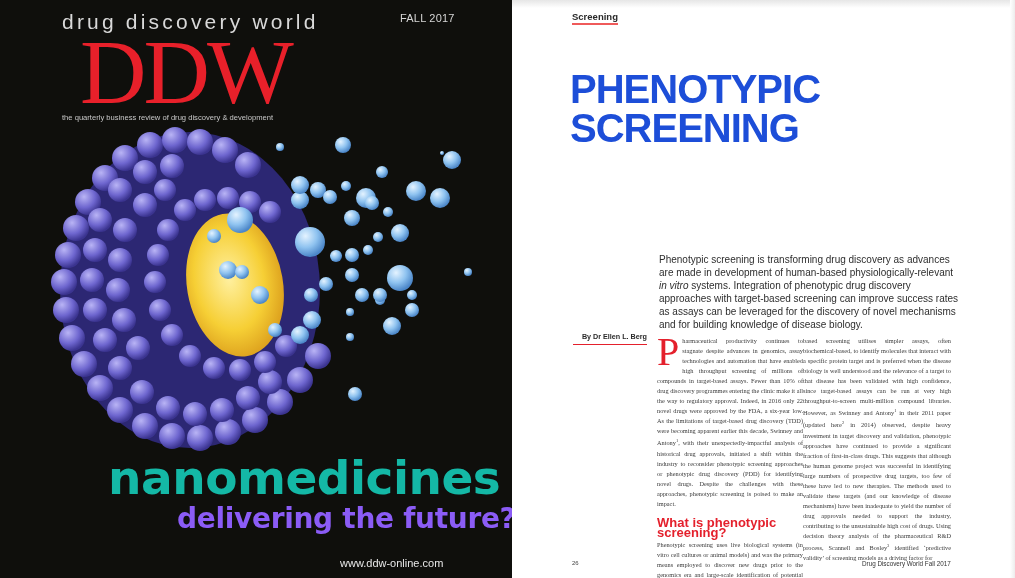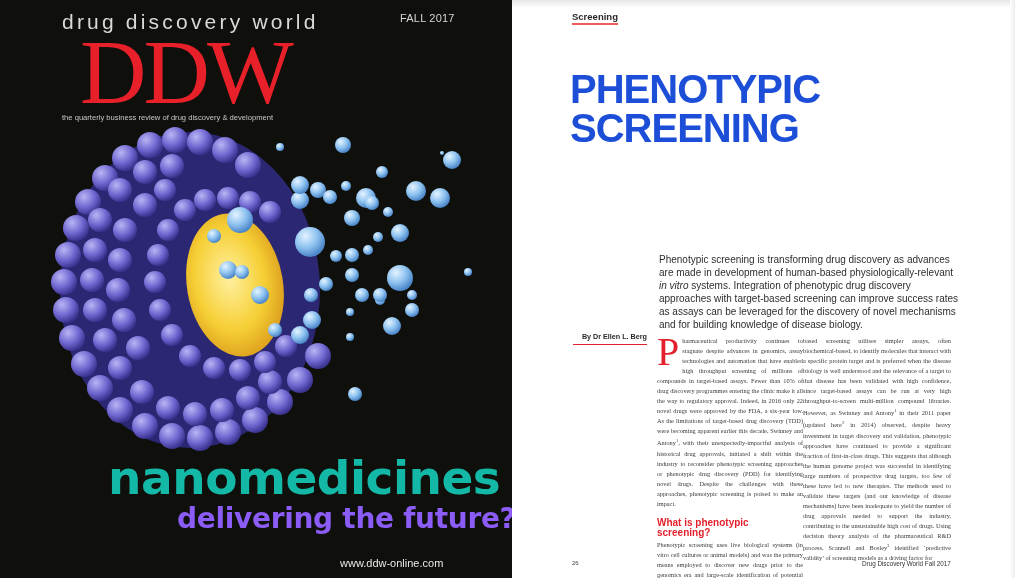--- a/index.html
+++ b/index.html
@@ -91,21 +91,21 @@
     font-size: 6.3px; line-height: 10.05px; text-align: justify;
   }
   .col1 { left: 145px; width: 146px; }
   .col2 { left: 291px; width: 148px; }
   .dropcap {
     float: left; color: #e4202c; font-family: "Liberation Serif", serif;
     font-size: 40px; line-height: 30px; margin: 1px 3px 0 0;
   }
   .col h4 {
     color: #e4202c; font-family: "Liberation Sans", sans-serif;
-    font-size: 10px; font-weight: bold; margin: 9px 0 2px 0; text-align: left;
+    font-size: 13px; font-weight: bold; margin: 9px 0 2px 0; text-align: left;
   }
   .col sup { font-size: 4.5px; }
   .page-num {
     position: absolute; left: 60px; top: 560px; color: #444; font-size: 6px;
   }
   .footer-title {
     position: absolute; left: 350px; top: 560px; color: #333; font-size: 6.3px; white-space: nowrap;
   }
 </style>
 </head>

